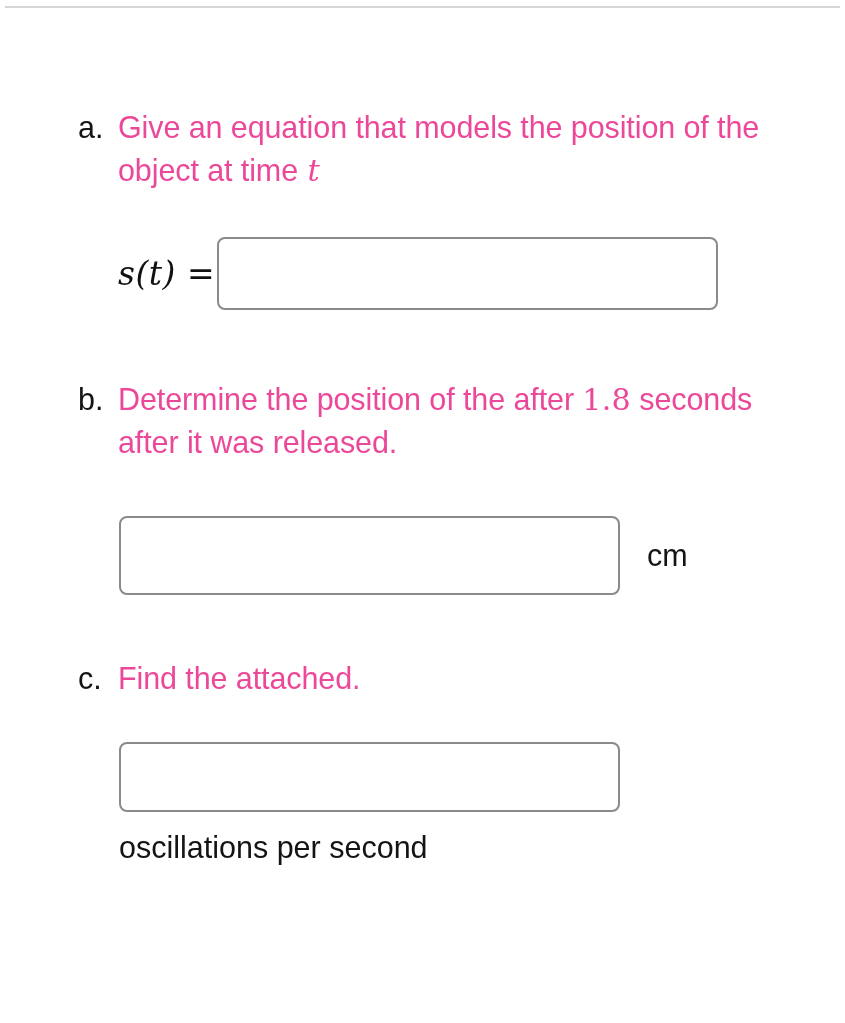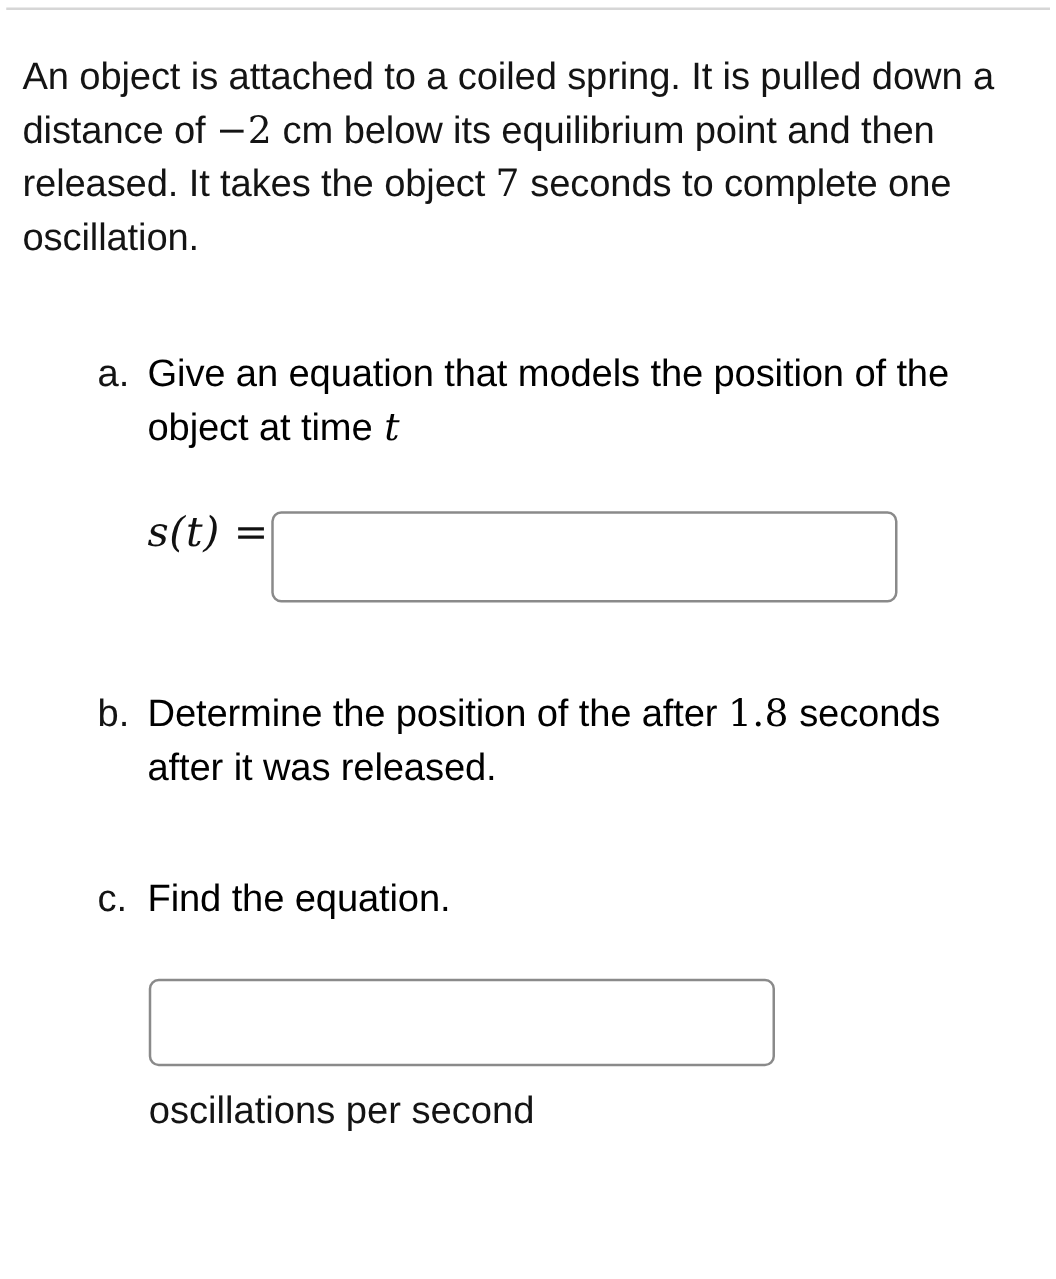--- a/index.html
+++ b/index.html
@@ -81,28 +81,28 @@
     width: 36px;
     font-size: 30.5px;
     line-height: 43px;
     color: #141414;
   }
   .part-text {
     margin-left: 40px;
     font-size: 30.5px;
     line-height: 43px;
     letter-spacing: -0.1px;
-    color: #000000;
+    color: #ec4899;
     max-width: 700px;
   }
 
   
   .answer-row {
     display: flex;
-    align-items: flex-start;
+    align-items: center;
   }
 
   .eq-label {
     font-family: "DejaVu Serif", "Liberation Serif", serif;
     font-style: italic;
     font-size: 33px;
     line-height: 1;
     color: #111111;
     letter-spacing: 0.5px;
     white-space: nowrap;
@@ -167,43 +167,46 @@
 </style>
 </head>
 <body>
 
 <div class="page">
 
   <div class="top-divider"></div>
 
   <div class="content">
 
-    <p class="statement"><span>An object is attached to a coiled spring. It is pulled down a distance of </span><span class="m">−2</span><span> cm below its equilibrium point and then released. It takes the object </span><span class="m">7</span><span> seconds to complete one oscillation.</span></p>
 
     <div class="parts">
 
       <div class="part">
         <span class="part-marker">a.</span>
         <div class="part-text"><span>Give an equation that models the position of the object at time </span><span class="mi">t</span></div>
       </div>
 
       <div class="answer-row row-a">
         <span class="eq-label">s(t) =</span>
         <input class="answer-box" type="text" placeholder="" style="">
       </div>
 
       <div class="part part-b" style="margin-top:68px;">
         <span class="part-marker">b.</span>
         <div class="part-text"><span>Determine the position of the after </span><span class="m">1.8</span><span> seconds after it was released.</span></div>
       </div>
 
+      <div class="answer-row row-b">
+        <input class="answer-box" type="text" placeholder="" style="">
+        <span class="unit-label">cm</span>
+      </div>
 
       <div class="part part-c">
         <span class="part-marker">c.</span>
-        <div class="part-text">Find the equation.</div>
+        <div class="part-text">Find the attached.</div>
       </div>
 
       <div class="row-c">
         <input class="answer-box" type="text" placeholder="" style="">
         <span class="unit-label">oscillations per second</span>
       </div>
 
     </div>
   </div>
 </div>

